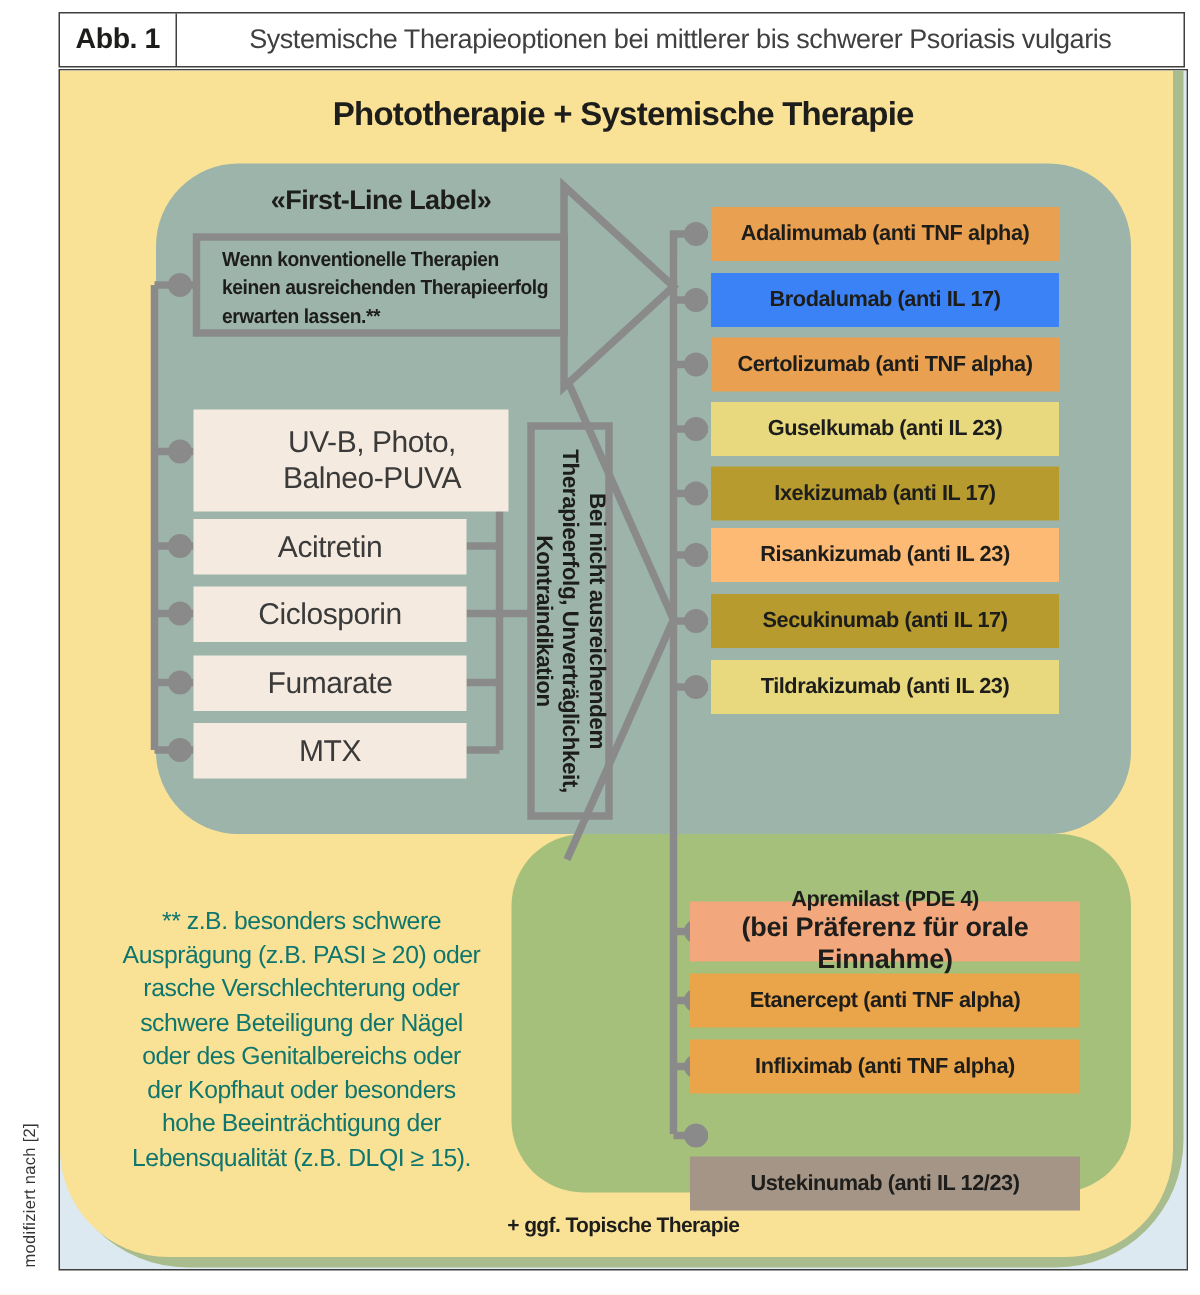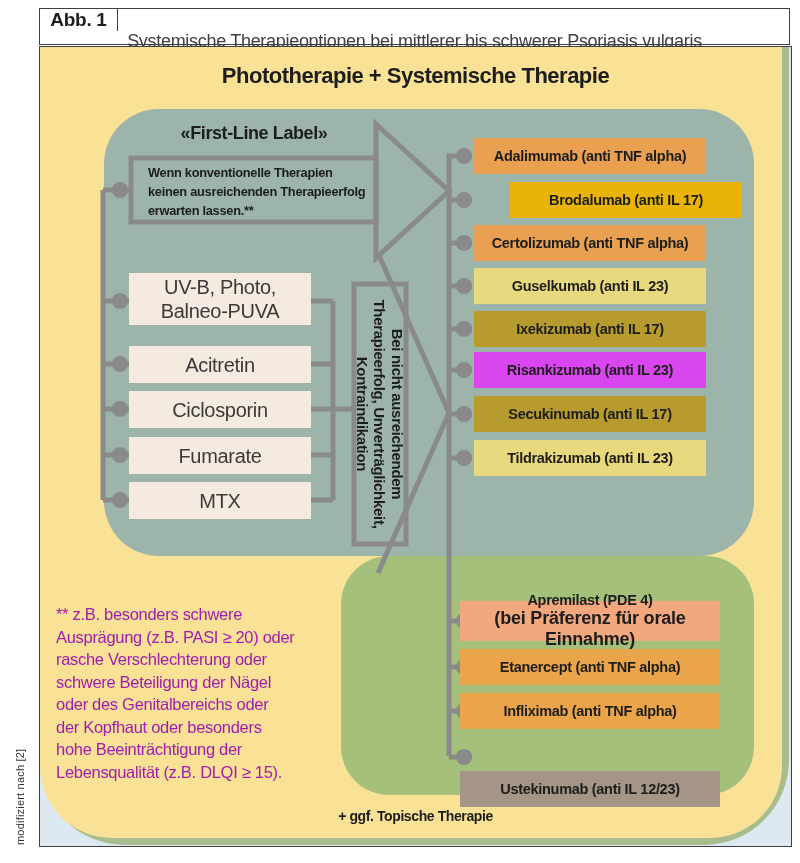--- a/index.html
+++ b/index.html
@@ -1,21 +1,21 @@
 <!DOCTYPE html>
 <html><head>
 <meta charset="utf-8">
 <style>
   html,body{margin:0;padding:0;background:#ffffff;}
   .page{position:relative;width:800px;height:863px;background:#ffffff;overflow:hidden;
         font-family:"Liberation Sans","DejaVu Sans",sans-serif;color:#1d1d1b;}
 
   
   .hdr{position:absolute;left:39px;top:8px;width:751px;height:37px;border:1.5px solid #3f3f3f;
-       display:flex;box-sizing:border-box;background:#fff;flex-direction:column;}
+       display:flex;box-sizing:border-box;background:#fff;}
   .hdr-label{width:77px;border-right:1.5px solid #3f3f3f;display:flex;align-items:center;justify-content:center;
        font-weight:bold;font-size:19px;letter-spacing:-.3px;}
   .hdr-title{flex:1;display:flex;align-items:center;justify-content:center;font-size:18px;letter-spacing:-.3px;color:#404040;}
 
   
   .fig{position:absolute;left:39px;top:46px;width:751px;height:799px;border:1.5px solid #3f3f3f;
        box-sizing:content-box;overflow:hidden;}
   .bg-blue {position:absolute;inset:0;background:#dde9f1;}
   .bg-sage {position:absolute;left:0;top:0;right:2px;bottom:1px;background:#a9bc8d;border-radius:0 0 85px 85px;}
   .bg-yellow{position:absolute;left:0;top:0;right:9px;bottom:8px;background:#f9e196;border-radius:0 0 72px 72px;}
@@ -34,22 +34,22 @@
   .cond-text{left:108px;top:116px;width:240px;font-weight:bold;font-size:13.5px;line-height:19px;
              letter-spacing:-.3px;white-space:pre-line;transform:scaleX(.95);transform-origin:0 50%;}
   .vert-note{left:340px;top:367px;width:292px;text-align:center;font-weight:bold;font-size:15px;line-height:17.5px;
              letter-spacing:-.3px;white-space:pre-line;transform:translate(-50%,-50%) rotate(90deg);}
   .box{position:absolute;display:flex;flex-direction:column;align-items:center;justify-content:center;
        text-align:center;white-space:pre-line;}
   .cream{left:89px;width:182px;background:#f4eadf;font-size:20px;letter-spacing:-.3px;color:#3a3a3a;line-height:24px;}
   .bio{left:434px;width:232px;height:36px;font-weight:bold;font-size:14.5px;letter-spacing:-.3px;}
   .sl{left:420px;width:260px;height:36px;font-weight:bold;font-size:14.5px;letter-spacing:-.3px;}
   .sl-sub{font-size:18px;letter-spacing:-.2px;}
-  .footnote{left:16px;top:556px;width:290px;text-align:left;font-size:16.5px;line-height:22.5px;
-            letter-spacing:-.3px;color:#a21caf;white-space:pre-line;}
+  .footnote{left:16px;top:556px;width:290px;text-align:center;font-size:16.5px;line-height:22.5px;
+            letter-spacing:-.3px;color:#0f766e;white-space:pre-line;}
   .bottom-note{left:0;top:761px;width:751px;text-align:center;font-weight:bold;font-size:14px;letter-spacing:-.4px;}
 
   .credit{position:absolute;left:14px;top:845px;transform:rotate(-90deg);transform-origin:0 0;
           white-space:nowrap;font-size:11px;letter-spacing:.2px;color:#333;}
 </style>
 </head>
 <body>
 
 <div class="page">
 
@@ -109,37 +109,37 @@
       </g>
     </svg>
 
     <div class="abs main-title">Phototherapie + Systemische Therapie</div>
 
     <div class="abs line-label first-label">«First-Line Label»</div>
     <div class="abs cond-text">Wenn konventionelle Therapien
 keinen ausreichenden Therapieerfolg
 erwarten lassen.**</div>
 
-    <div class="box cream" style="top:226px;height:52px;">UV-B, Photo,
+    <div class="box cream" style="top:226px;height:68px;padding-left:28px;">UV-B, Photo,
 Balneo-PUVA</div>
     <div class="box cream" style="top:299px;height:37px;">Acitretin</div>
     <div class="box cream" style="top:344px;height:37px;">Ciclosporin</div>
     <div class="box cream" style="top:390px;height:37px;">Fumarate</div>
     <div class="box cream" style="top:435px;height:37px;">MTX</div>
 
     <div class="abs vert-note">Bei nicht ausreichendem
 Therapieerfolg, Unverträglichkeit,
 Kontraindikation</div>
 
     <div class="box bio" style="top: 91px; background-color: rgb(233, 160, 81);">Adalimumab (anti TNF alpha)</div>
-    <div class="box bio" style="top: 135px; background-color: #eab308; margin-left: 36px;">Brodalumab (anti IL 17)</div>
+    <div class="box bio" style="top: 135px; background-color: #3b82f6;">Brodalumab (anti IL 17)</div>
     <div class="box bio" style="top: 178px; background-color: rgb(233, 160, 81);">Certolizumab (anti TNF alpha)</div>
     <div class="box bio" style="top: 221px; background-color: rgb(233, 217, 126);">Guselkumab (anti IL 23)</div>
     <div class="box bio" style="top: 264px; background-color: rgb(183, 155, 46);">Ixekizumab (anti IL 17)</div>
-    <div class="box bio" style="top: 305px; background-color: #d946ef;">Risankizumab (anti IL 23)</div>
+    <div class="box bio" style="top: 305px; background-color: #fdba74;">Risankizumab (anti IL 23)</div>
     <div class="box bio" style="top: 349px; background-color: rgb(183, 155, 46);">Secukinumab (anti IL 17)</div>
     <div class="box bio" style="top: 393px; background-color: rgb(233, 217, 126);">Tildrakizumab (anti IL 23)</div>
 
     <div class="abs line-label second-label">«Second-Line Label»</div>
 
     <div class="box sl" style="top: 554px; height: 40px; background-color: rgb(242, 167, 125);">
       <span>Apremilast (PDE 4)</span>
       <span class="sl-sub">(bei Präferenz für orale Einnahme)</span>
     </div>
     <div class="box sl" style="top: 602px; background-color: rgb(234, 164, 73);">Etanercept (anti TNF alpha)</div>

